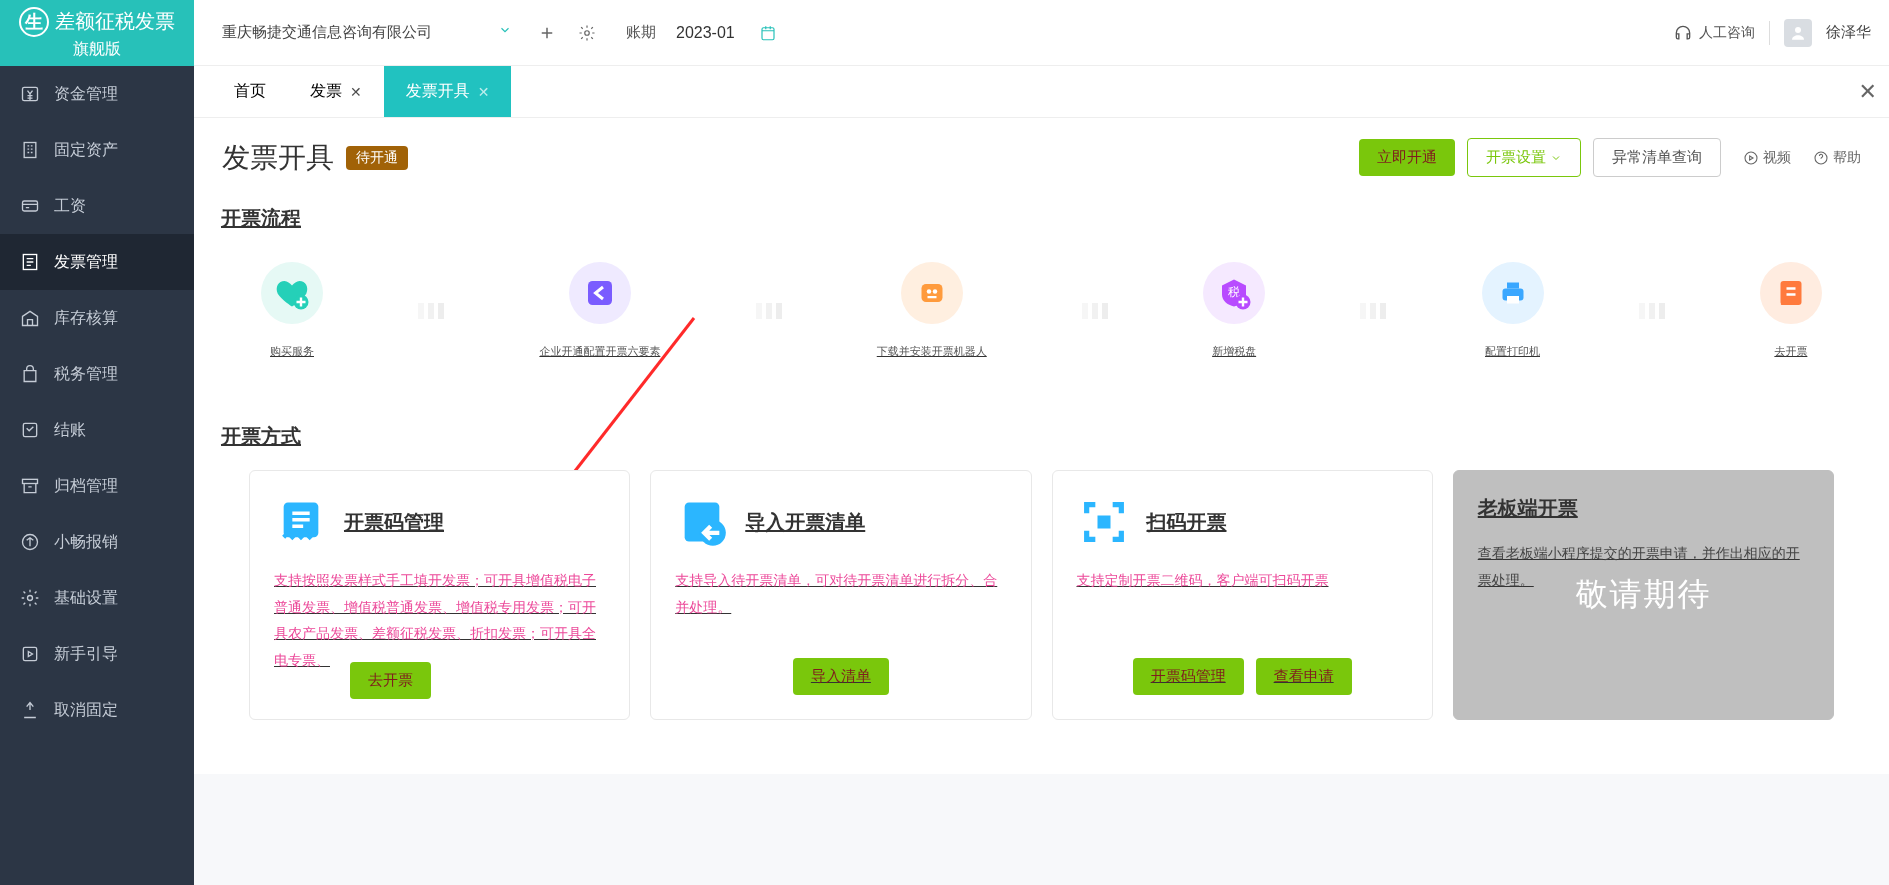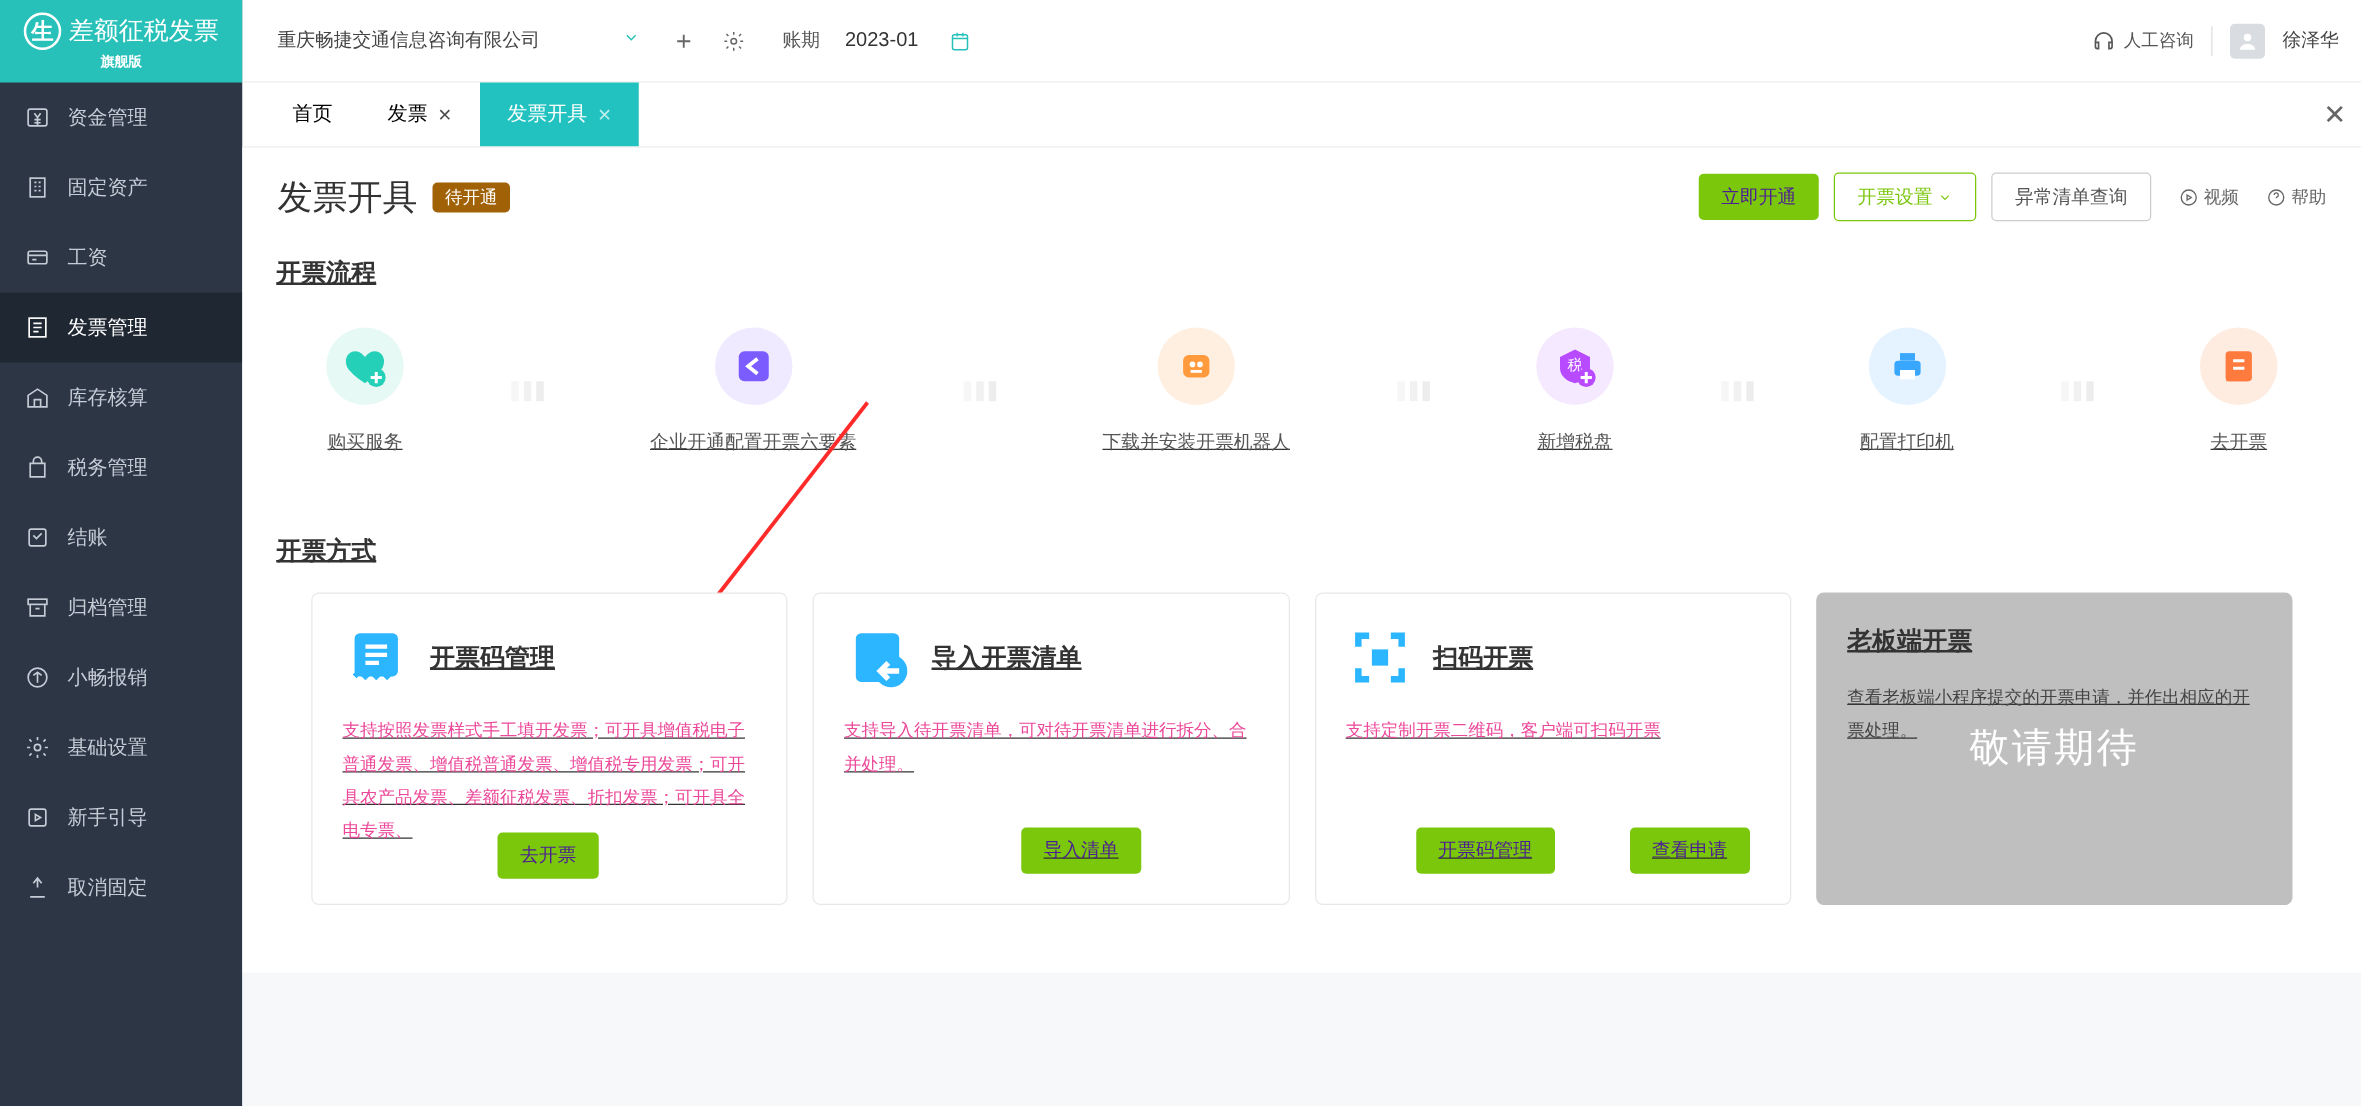--- a/index.html
+++ b/index.html
@@ -5,21 +5,21 @@
 * { box-sizing: border-box; margin: 0; padding: 0; }
 body { font-family: "Microsoft YaHei", -apple-system, sans-serif; font-size: 14px; color: #333; background: #fff; overflow: hidden; }
 .app { display: flex; width: 1889px; height: 885px; }
 
 
 .sidebar { width: 194px; background: #2c3645; color: #c5ccd6; display: flex; flex-direction: column; flex-shrink: 0; }
 .logo-area { background: #27c1b9; height: 66px; display: flex; flex-direction: column; align-items: center; justify-content: center; color: #fff; }
 .logo-row { display: flex; align-items: center; gap: 6px; }
 .logo-badge { width: 30px; height: 30px; border: 2px solid #fff; border-radius: 50%; display: flex; align-items: center; justify-content: center; font-size: 18px; font-weight: bold; }
 .logo-text { font-size: 20px; font-weight: 500; }
-.logo-sub { font-size: 11px; margin-top: 2px; font-weight: bold; }
+.logo-sub { font-size: 16px; margin-top: 2px; }
 .nav { flex: 1; overflow-y: auto; }
 .nav-item { display: flex; align-items: center; gap: 14px; padding: 0 20px; height: 56px; cursor: pointer; font-size: 16px; }
 .nav-item.active { background: #1f2733; color: #fff; }
 .nav-icon { width: 20px; height: 20px; display: flex; align-items: center; justify-content: center; }
 .nav-icon svg { width: 20px; height: 20px; }
 
 
 .main { flex: 1; display: flex; flex-direction: column; background: #fff; min-width: 0; }
 
 
@@ -48,33 +48,33 @@
 
 
 .page { flex: 1; overflow-y: auto; background: #f7f8fa; padding: 0; }
 .page-inner { background: #fff; }
 
 .page-header { display: flex; align-items: center; padding: 20px 28px 18px; gap: 12px; }
 .page-title { font-size: 28px; font-weight: 500; color: #333; }
 .status-badge { background: #a16207; color: #fff; padding: 3px 10px; border-radius: 4px; font-size: 14px; }
 .header-spacer { flex: 1; }
 .btn { padding: 9px 18px; border-radius: 4px; font-size: 15px; cursor: pointer; border: none; display: inline-flex; align-items: center; gap: 4px; }
-.btn-primary { background: #7ac70c; color: #4c1d95; margin-left: 48px; }
+.btn-primary { background: #7ac70c; color: #7f1d1d; }
 .btn-outline-green { background: #fff; border: 1px solid #7ac70c; color: #7ac70c; }
 .btn-outline-gray { background: #fff; border: 1px solid #ccc; color: #555; }
 .link-gray { display: flex; align-items: center; gap: 4px; color: #666; cursor: pointer; margin-left: 10px; font-size: 14px; }
 
 .section { padding: 10px 27px 24px; text-decoration: underline; }
 .section-title { font-size: 20px; font-weight: 600; color: #333; margin-bottom: 20px; }
 
 
 .flow { display: flex; align-items: center; justify-content: space-between; padding: 10px 40px 30px; }
 .step { display: flex; flex-direction: column; align-items: center; gap: 20px; cursor: pointer; }
 .step-icon { width: 62px; height: 62px; border-radius: 50%; display: flex; align-items: center; justify-content: center; }
-.step-label { font-size: 15px; color: #555; }
+.step-label { font-size: 11px; color: #555; }
 .step-arrow { display: flex; gap: 4px; align-items: center; }
 .step-arrow span { width: 6px; height: 16px; background: #e8e8e8; }
 .step-arrow span:nth-child(1){ opacity:.4;} .step-arrow span:nth-child(2){opacity:.6;} .step-arrow span:nth-child(3){opacity:.8;}
 
 
 .cards { display: flex; gap: 20px; padding: 0 28px 30px; }
 .card { flex: 1; border: 1px solid #e8e8e8; border-radius: 6px; padding: 24px 24px 24px; background: #fff; position: relative; min-height: 250px; display: flex; flex-direction: column; }
 .card.disabled { background: #bfbfbf; border-color: #bfbfbf; }
 .card-head { display: flex; align-items: center; gap: 16px; margin-bottom: 18px; }
 .card-icon { width: 54px; height: 54px; display: flex; align-items: center; justify-content: center; }

